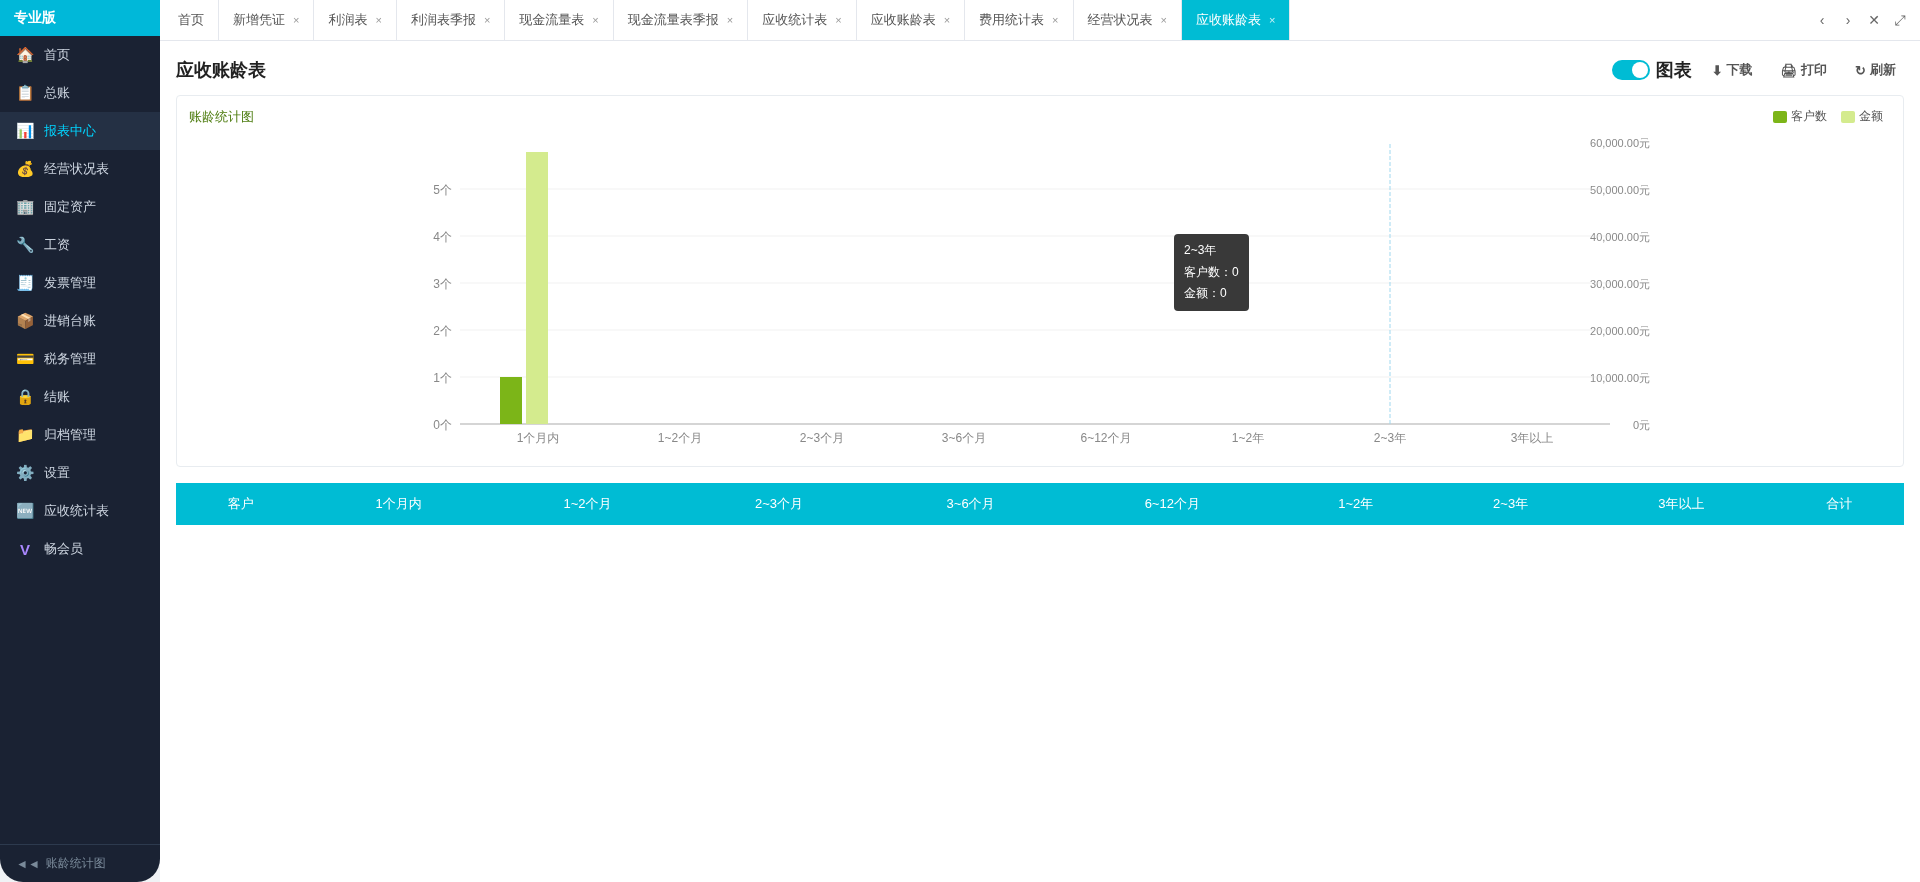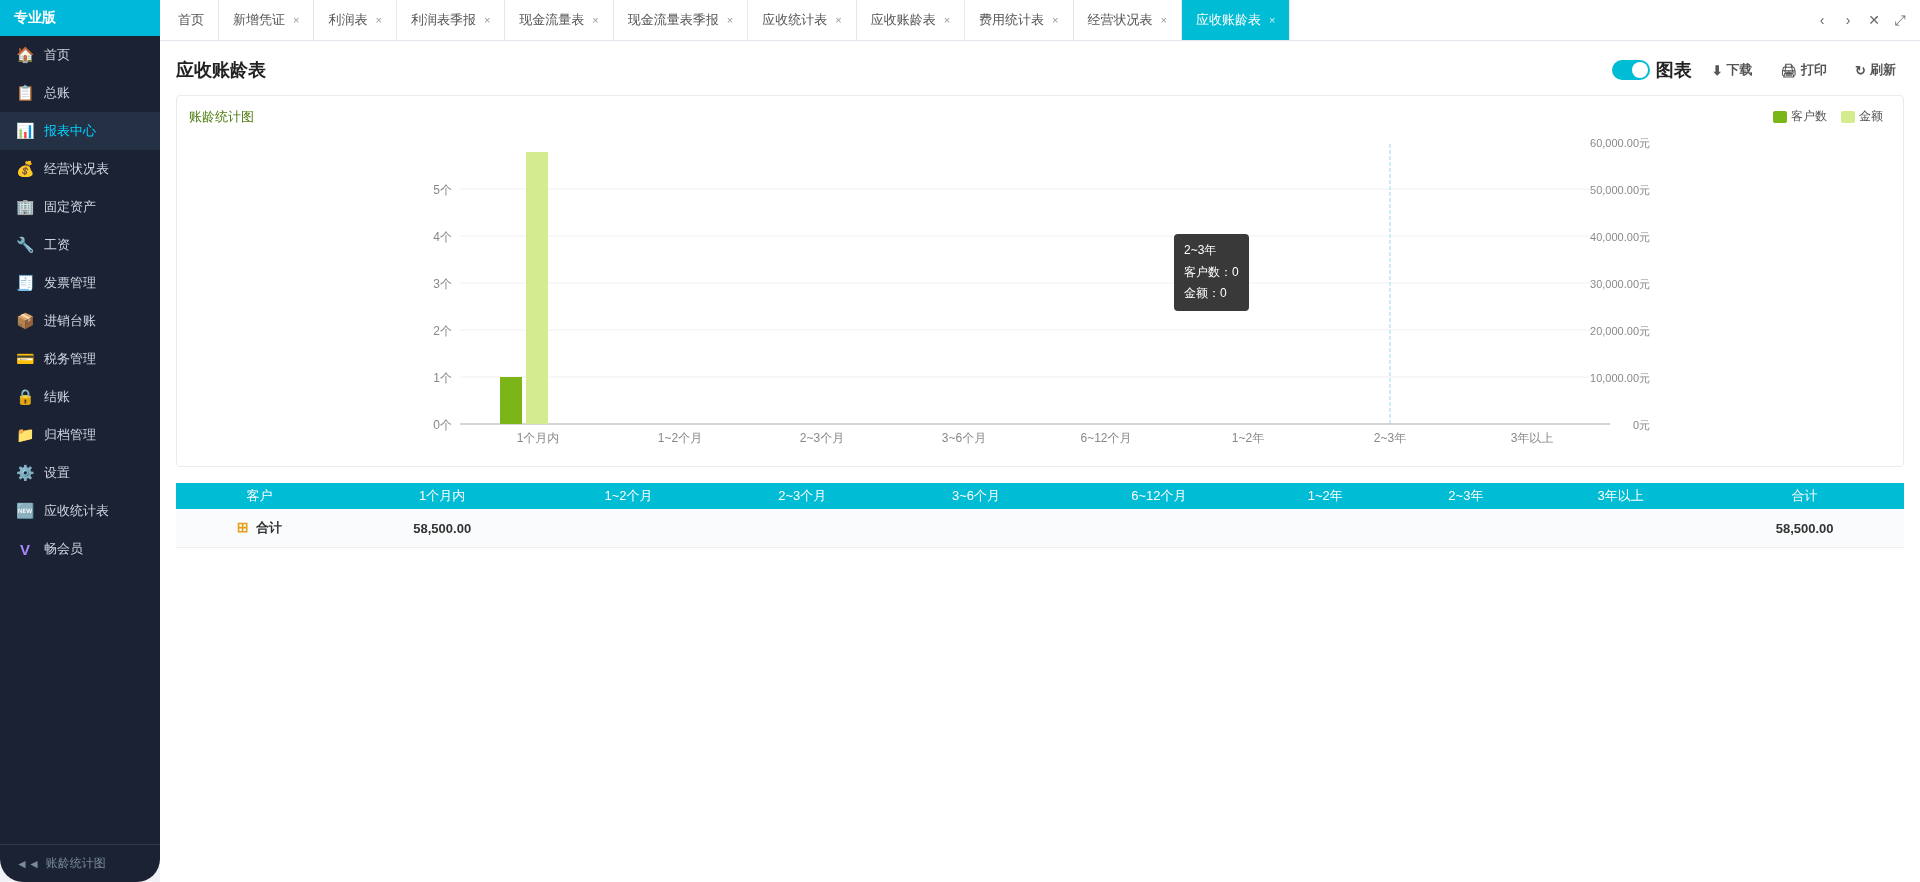--- a/index.html
+++ b/index.html
@@ -212,21 +212,21 @@
     .data-table {
       width: 100%;
       border-collapse: collapse;
       font-size: 13px;
     }
     .data-table thead tr {
       background: #00bcd4;
       color: white;
     }
     .data-table thead th {
-      padding: 4px 10px;
+      padding: 12px 10px;
       text-align: center;
       font-weight: normal;
       border: none;
     }
     .data-table tbody tr {
       border-bottom: 1px solid #eee;
     }
     .data-table tbody td {
       padding: 10px 10px;
       text-align: center;
@@ -481,32 +481,17 @@
           <th>2~3个月</th>
           <th>3~6个月</th>
           <th>6~12个月</th>
           <th>1~2年</th>
           <th>2~3年</th>
           <th>3年以上</th>
           <th>合计</th>
         </tr>
       </thead>
       <tbody>
-        <tr class="total-row">
-          <td>
-            <span class="total-row-icon">⊞</span>
-            <span>合计</span>
-          </td>
-          <td>58,500.00</td>
-          <td></td>
-          <td></td>
-          <td></td>
-          <td></td>
-          <td></td>
-          <td></td>
-          <td></td>
-          <td>58,500.00</td>
-        </tr>
       </tbody>
     </table>
 
   </div>
 </div>
 
 </body></html>

